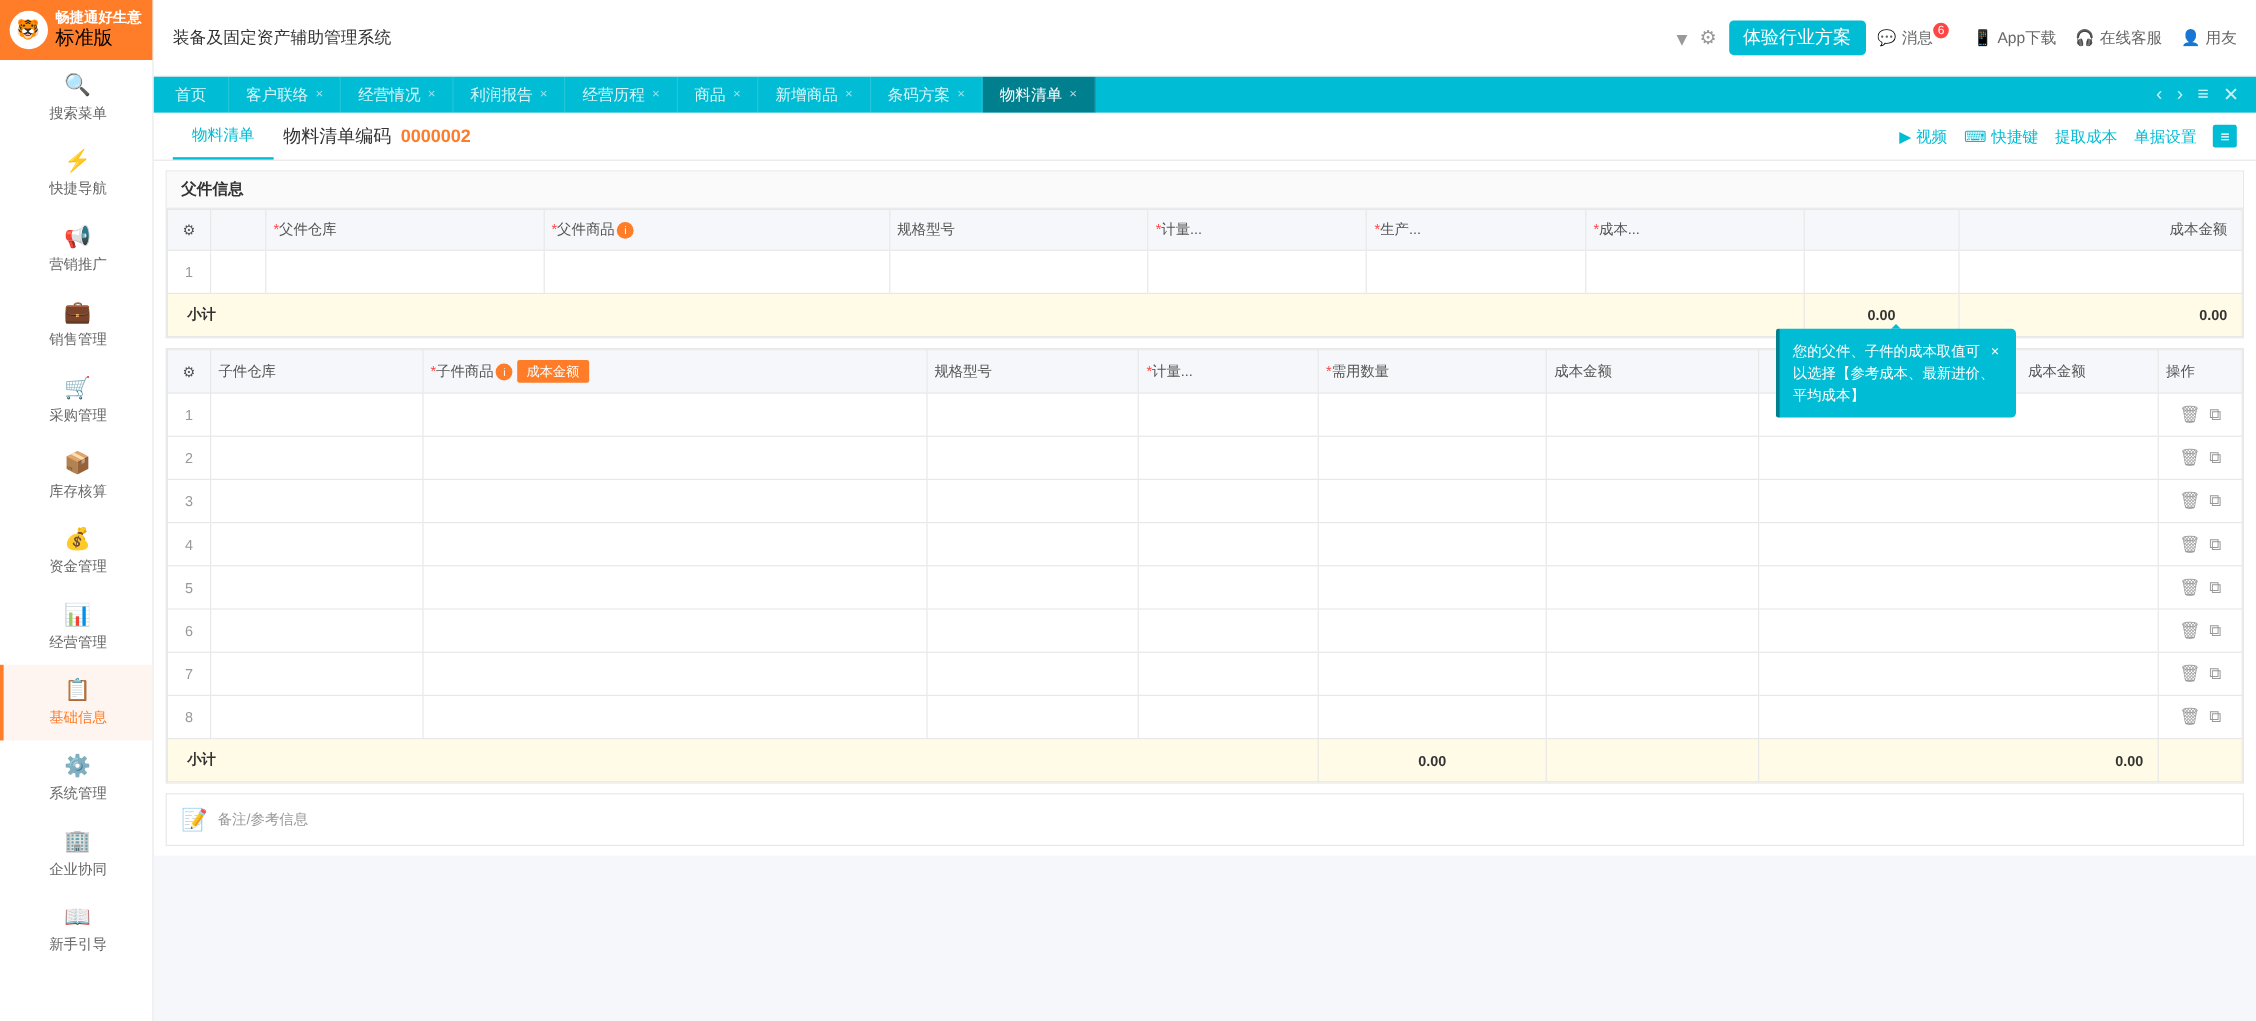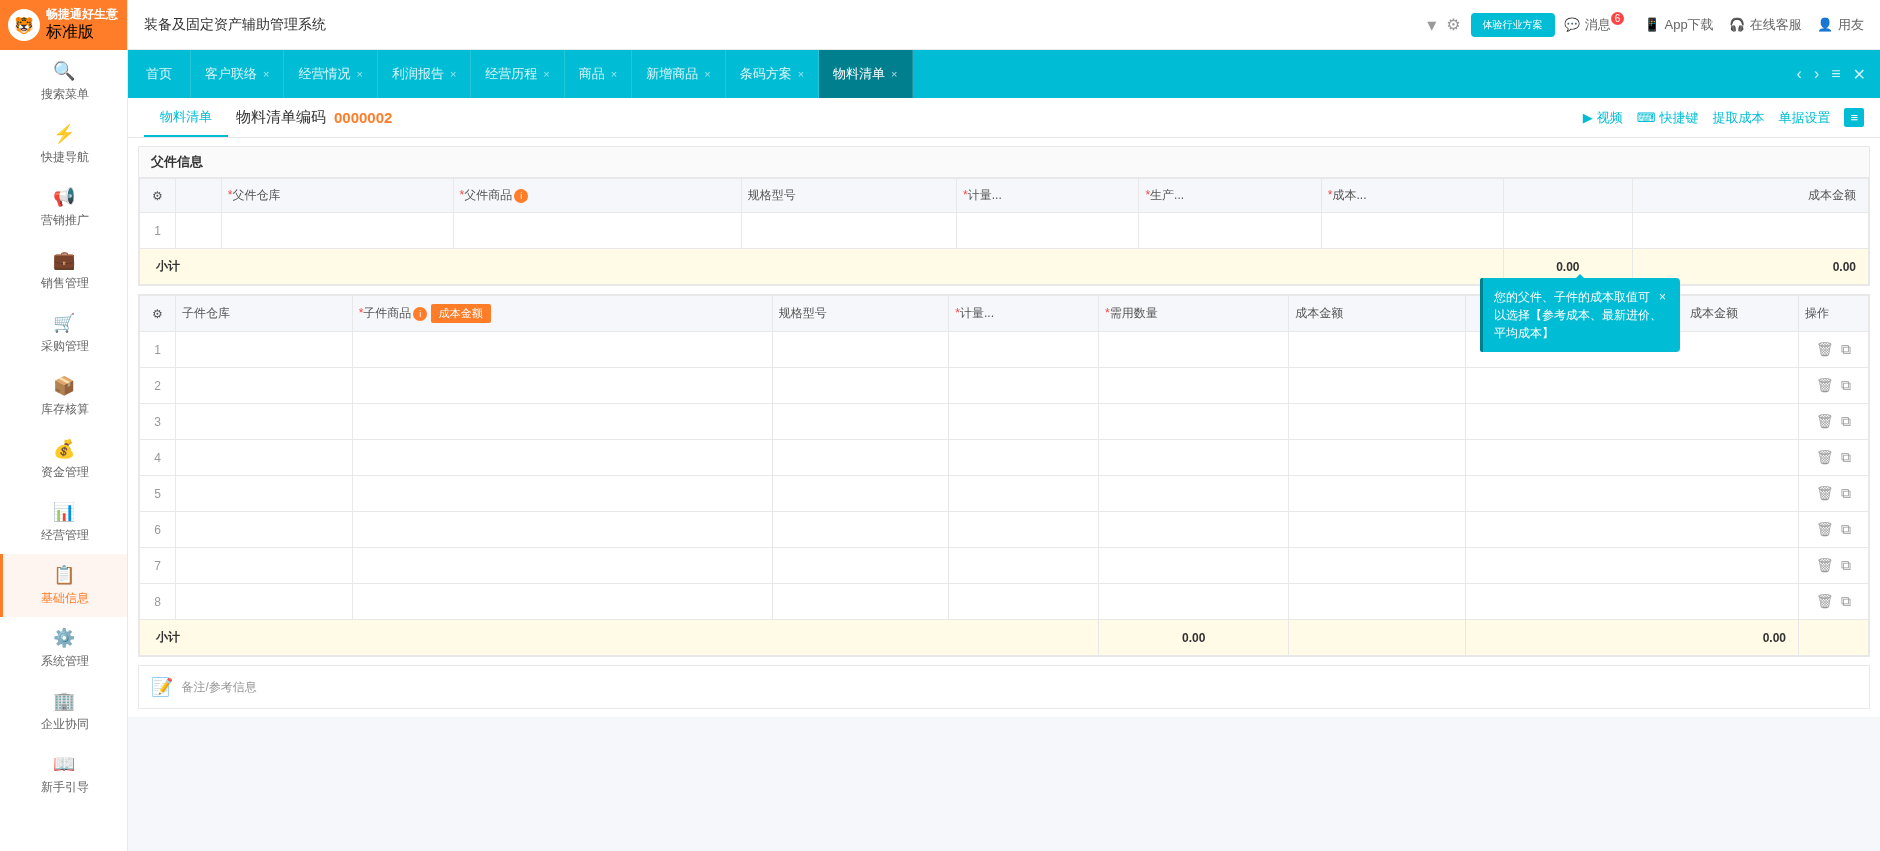--- a/index.html
+++ b/index.html
@@ -12,29 +12,29 @@
     .sidebar-logo-text { color: #fff; font-size: 12px; font-weight: bold; line-height: 1.3; }
     .sidebar-logo-sub { font-size: 16px; font-weight: normal; }
     .sidebar-item { display: flex; flex-direction: column; align-items: center; padding: 10px 4px; cursor: pointer; color: #666; font-size: 12px; gap: 4px; border-left: 3px solid transparent; }
     .sidebar-item.active { background: #fff5f0; color: #ff7c28; border-left-color: #ff7c28; }
     .sidebar-item-icon { font-size: 18px; }
 
     
     .main { flex: 1; display: flex; flex-direction: column; overflow: hidden; }
 
     
-    .topbar { background: #fff; height: 50px; display: flex; align-items: center; padding: 0 16px; border-bottom: 1px solid #e8e8e8; gap: 10px; }
+    .topbar { background: #fff; height: 64px; display: flex; align-items: center; padding: 0 16px; border-bottom: 1px solid #e8e8e8; gap: 10px; }
     .topbar-title { color: #333; font-size: 14px; flex: 1; }
     .topbar-right { display: flex; align-items: center; gap: 16px; }
-    .topbar-btn { background: #00bcd4; color: #fff; border: none; border-radius: 4px; padding: 5px 12px; cursor: pointer; font-size: 10px; }
+    .topbar-btn { background: #00bcd4; color: #fff; border: none; border-radius: 4px; padding: 5px 12px; cursor: pointer; font-size: 15px; }
     .topbar-action { display: flex; align-items: center; gap: 4px; color: #666; font-size: 13px; cursor: pointer; }
     .badge { background: #ff4444; color: #fff; border-radius: 8px; font-size: 10px; padding: 1px 4px; position: relative; top: -6px; left: -4px; }
 
     
-    .navtabs { background: #00bcd4; display: flex; height: 48px; overflow: hidden; }
+    .navtabs { background: #00bcd4; display: flex; height: 30px; overflow: hidden; }
     .navtab { padding: 0 14px; height: 100%; display: flex; align-items: center; color: rgba(255,255,255,0.85); font-size: 13px; cursor: pointer; white-space: nowrap; gap: 4px; border-right: 1px solid rgba(255,255,255,0.15); }
     .navtab:first-child { padding: 0 18px; }
     .navtab.active { background: #007f8f; color: #fff; }
     .navtab-close { font-size: 11px; opacity: 0.7; margin-left: 2px; }
     .navtabs-end { margin-left: auto; display: flex; align-items: center; padding: 0 10px; gap: 4px; }
     .nav-end-btn { color: #fff; cursor: pointer; font-size: 16px; padding: 2px 4px; opacity: 0.8; }
 
     
     .page-content { flex: 1; overflow-y: auto; background: #f5f7fa; }
     .subtab { padding: 0 16px; height: 100%; display: flex; align-items: center; color: #666; font-size: 13px; cursor: pointer; border-bottom: 2px solid transparent; }

